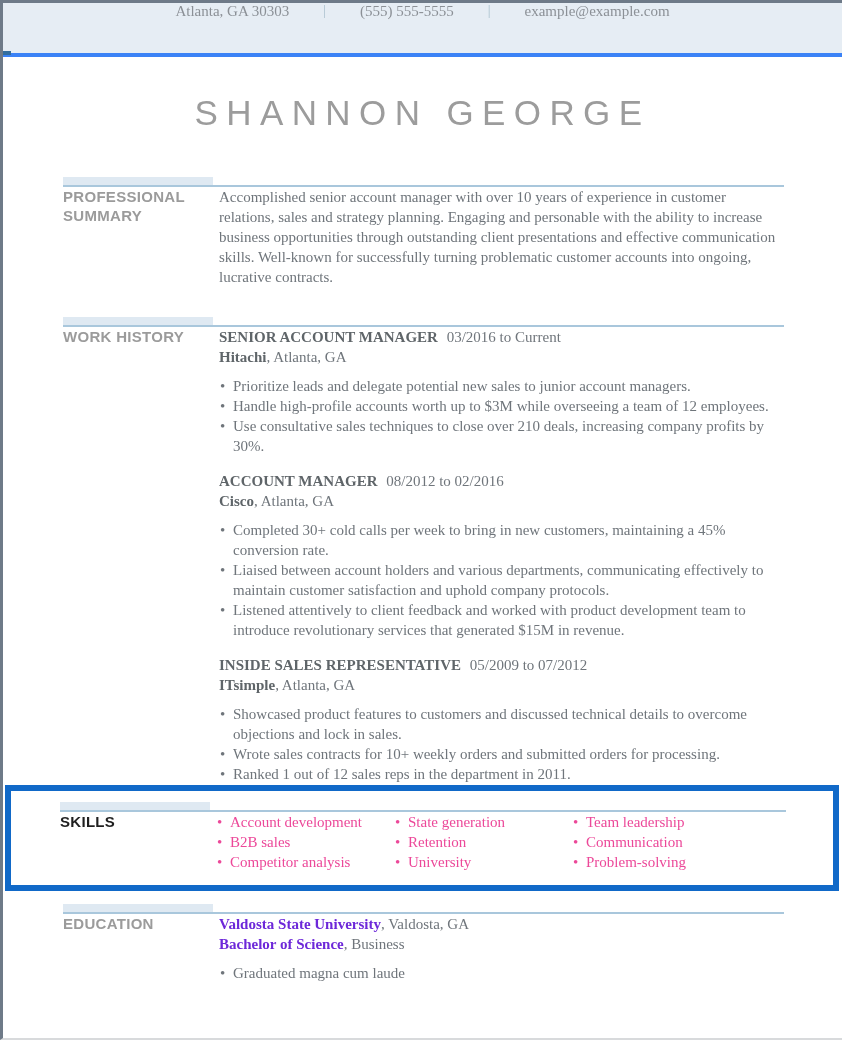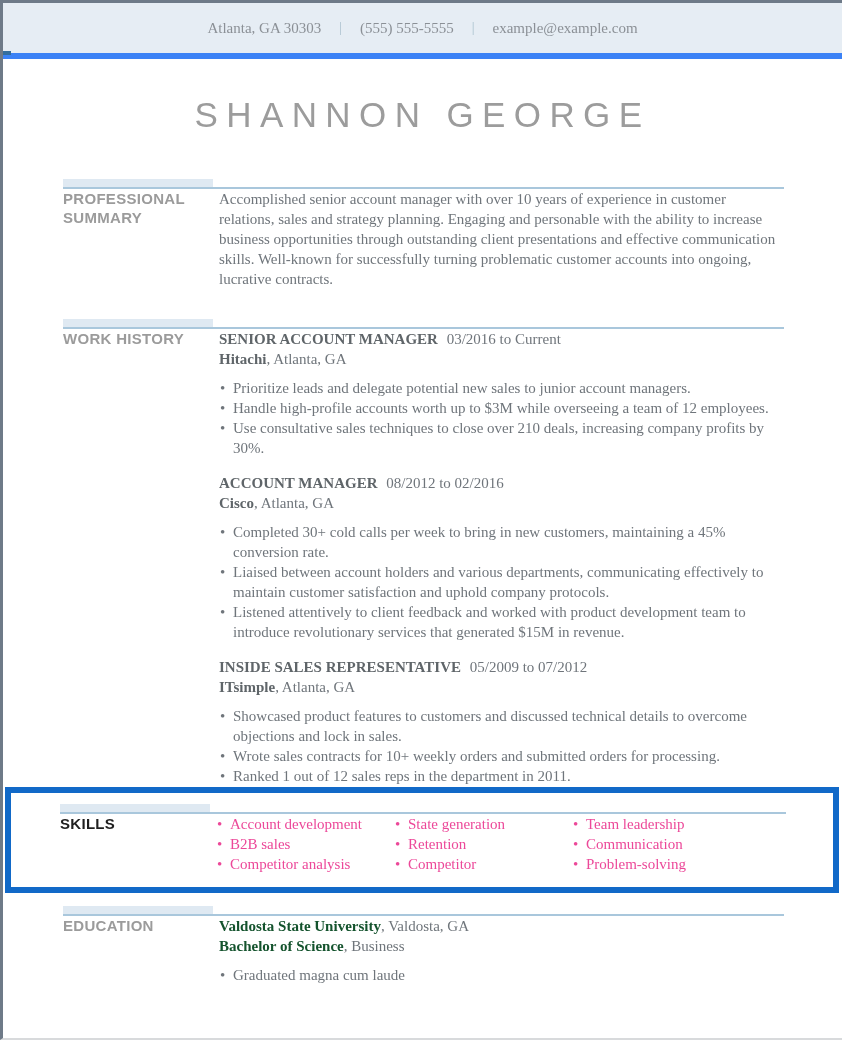--- a/index.html
+++ b/index.html
@@ -12,23 +12,23 @@
     border-bottom: 2px solid #d8dadc;
     background: #ffffff;
     overflow: hidden;
     font-family: "Liberation Serif", "DejaVu Serif", serif;
   }
   
   .contact-band {
     position: relative;
     height: 50px;
     background: #e6edf4;
-    border-bottom: 6px solid #3b82f6;
-    display: flex; align-items: center; justify-content: center;
-    font-size: 15px; color: #8b9096;
+    border-bottom: 4px solid #3b82f6;
+    display: flex; justify-content: center;
+    font-size: 15px; color: #8b9096; gap: 16px;
   }
   .contact-band .sep { color: #a9bfcd; margin: 0 18px; font-size: 14px; }
   .band-tick {
     position: absolute; left: 0; bottom: -2px;
     width: 8px; height: 4px; background: #336e9e;
   }
   
   .name {
     margin: 36px 0 0 0;
     text-align: center;
@@ -71,21 +71,21 @@
     margin: 1px 3px 0 2px;
     border: 6px solid #1169c8;
     padding: 11px 0 13px 0;
   }
   .highlight-box .rsec { margin: 0 47px 0 49px; }
   .skills-grid { display: flex; color: #ec4899; }
   .skills-col { width: 178px; }
   .skills-col .bullets { margin-top: 0; }
   .rsec-edu-wrap { margin-top: 13px; }
   .edu-line { color: #6f757b; }
-  .edu-bold { font-weight: 700; color: #14532d; }
+  .edu-bold { font-weight: 700; color: #6d28d9; }
 </style>
 </head>
 <body>
 
 <div class="page">
 
   <div class="contact-band" style="background: rgb(230, 237, 244);">
     <span>Atlanta, GA 30303</span>
     <span class="sep">|</span>
     <span>(555) 555-5555</span>
@@ -177,21 +177,21 @@
             <ul class="bullets">
               <li>Account development</li>
               <li>B2B sales</li>
               <li>Competitor analysis</li>
             </ul>
           </div>
           <div class="skills-col">
             <ul class="bullets">
               <li>State generation</li>
               <li>Retention</li>
-              <li>Competitor</li>
+              <li>University</li>
             </ul>
           </div>
           <div class="skills-col">
             <ul class="bullets">
               <li>Team leadership</li>
               <li>Communication</li>
               <li>Problem-solving</li>
             </ul>
           </div>
         </div>

